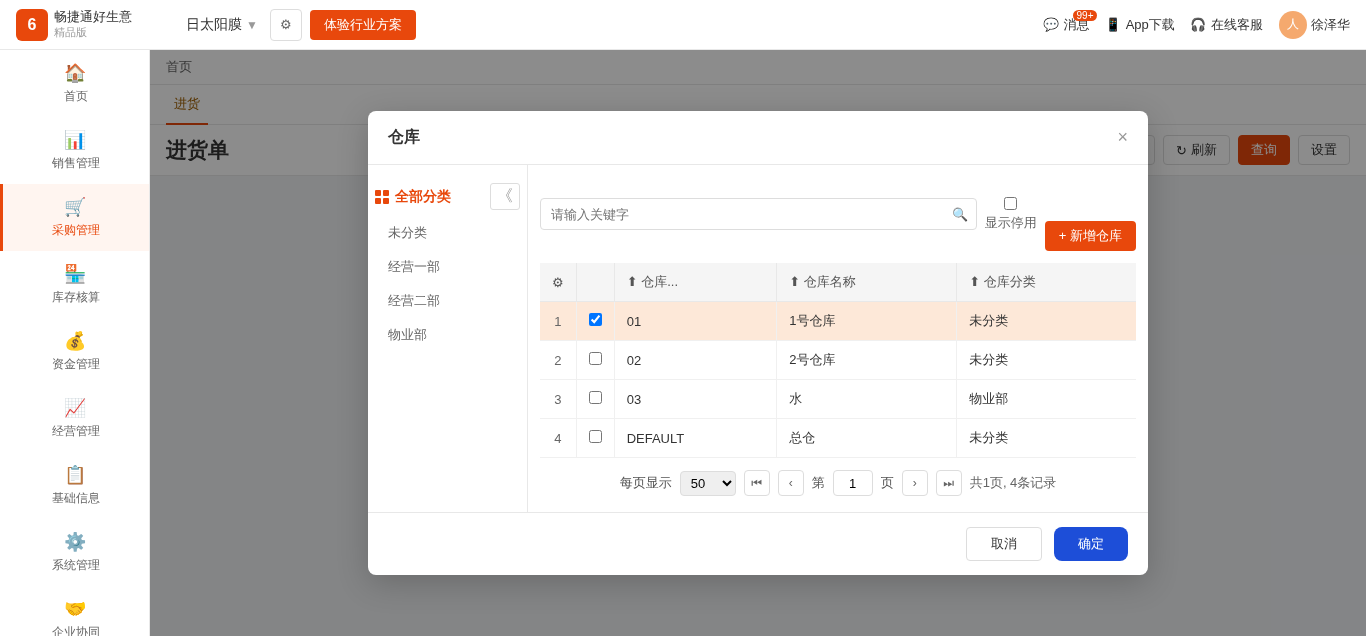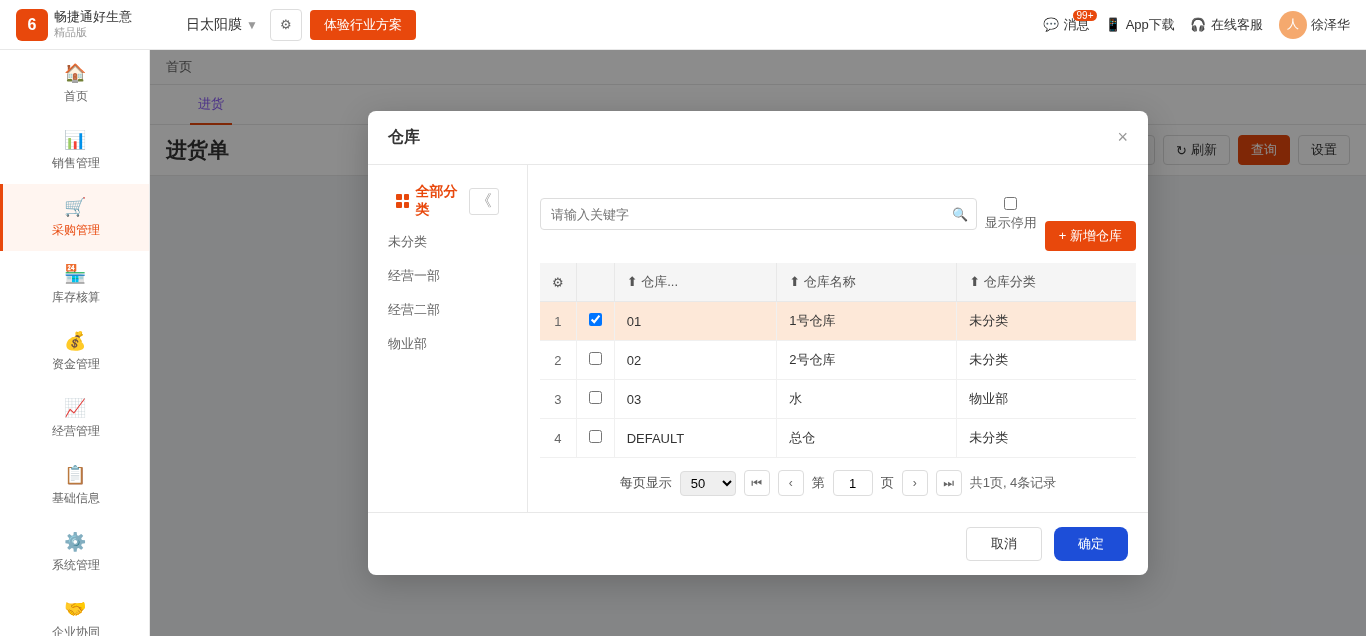--- a/index.html
+++ b/index.html
@@ -139,21 +139,21 @@
     .sub-nav-item {
       font-size: 13px;
       color: #666;
       cursor: pointer;
       padding: 0 8px;
       height: 40px;
       display: flex;
       align-items: center;
       border-bottom: 2px solid transparent;
     }
-    .sub-nav-item.active { color: #8b5cf6; border-bottom-color: #e8480c; margin-left: 24px; }
+    .sub-nav-item.active { color: #a16207; border-bottom-color: #e8480c; }
 
     
     .main-content {
       flex: 1;
       overflow: hidden;
       position: relative;
     }
 
     
     .overlay {
@@ -196,21 +196,21 @@
       width: 160px;
       border-right: 1px solid #e8e8e8;
       padding: 12px 0;
       display: flex;
       flex-direction: column;
     }
     .left-panel-header {
       display: flex;
       align-items: center;
       justify-content: space-between;
-      padding: 6px 28px;
+      padding: 6px 7px;
     }
     .category-all {
       display: flex;
       align-items: center;
       gap: 6px;
       font-size: 14px;
       font-weight: bold;
       color: #e8480c;
       cursor: pointer;
     }

